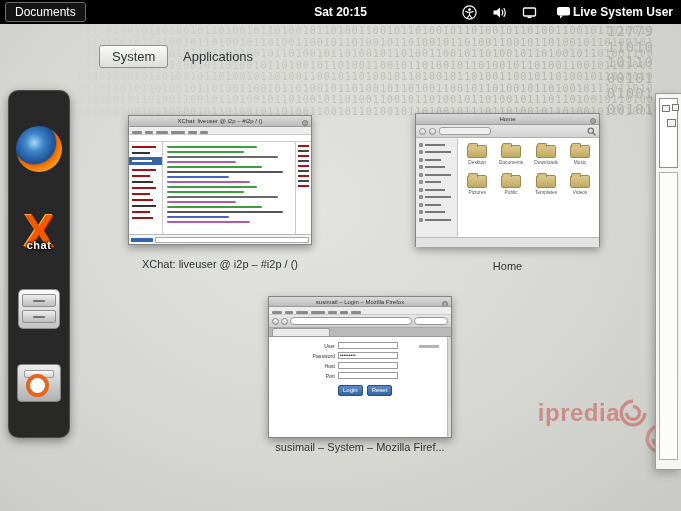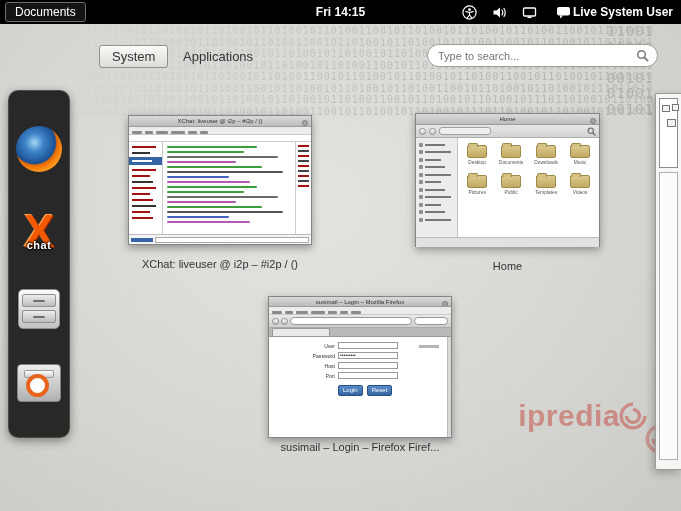--- a/index.html
+++ b/index.html
@@ -11,21 +11,21 @@
   
   .binary-wrap{position:absolute;left:78px;top:25px;width:575px;height:92px;overflow:hidden;
     font-family:"DejaVu Sans Mono",monospace;font-size:10px;line-height:11.5px;
     color:#b7b7b2;letter-spacing:1px;white-space:nowrap;z-index:1;}
   .binary-line{white-space:nowrap;}
   .binary-fade{position:absolute;left:78px;top:25px;width:575px;height:92px;z-index:1;
     background:linear-gradient(to right, rgba(215,215,211,0.92) 0%, rgba(215,215,211,0.35) 45%, rgba(215,215,211,0) 78%);}
   .binary-big-wrap{position:absolute;right:27px;top:24px;width:70px;text-align:right;z-index:1;
     font-family:"DejaVu Sans Mono",monospace;font-size:14px;line-height:15.5px;color:#b0b0ac;letter-spacing:1px;}
   .watermark{position:absolute;right:34px;top:399px;z-index:1;color:rgba(198,82,74,0.55);
-    font-weight:bold;font-size:30px;letter-spacing:0.5px;display:flex;align-items:center;}
+    font-weight:bold;font-size:24px;letter-spacing:0.5px;display:flex;align-items:center;}
   .swirl{margin-left:-1px;}
   .swirl2{position:absolute;right:6px;top:424px;z-index:1;}
 
   
   .topbar{position:absolute;top:0;left:0;width:100%;height:24px;background:#000;display:flex;
     align-items:center;color:#fff;z-index:10;font-size:12px;}
   .activities{margin-left:5px;padding:2px 9px;border:1px solid #6e6e6e;border-radius:3px;
     background:rgba(255,255,255,0.08);cursor:pointer;}
   .clock{position:absolute;left:50%;transform:translateX(-50%);font-weight:bold;}
   .status{margin-left:auto;display:flex;align-items:center;gap:15px;padding-right:8px;}
@@ -181,21 +181,21 @@
       <div class="binary-line">011010010110100101101001011010011001011010010110100101101001100101101001011010010110100110010110100101101001011101101001</div>
       <div class="binary-line">110100101101001011010011001011010010110100101101001100101101001011010010110100110010110100101101001011101101001011010010</div>
       <div class="binary-line">101001011010011001011010010110100101101001100101101001011010010110100110010110100101101001011101101001011010010110100101</div>
       <div class="binary-line">010011001011010010110100101101001100101101001011010010110100110010110100101101001011101101001011010010110100101101001011</div>
       <div class="binary-line">011010010110100101101001100101101001011010010110100110010110100101101001011101101001011010010110100101101001011010011001</div>
       <div class="binary-line">110100101101001100101101001011010010110100110010110100101101001011101101001011010010110100101101001011010011001011010010</div>
       <div class="binary-line">101001100101101001011010010110100110010110100101101001011101101001011010010110100101101001011010011001011010010110100101</div>
     </div>
   <div class="binary-fade"></div>
   <div class="binary-big-wrap">
-      <div class="binary-big">11001</div>
+      <div class="binary-big">12779</div>
       <div class="binary-big">11010</div>
       <div class="binary-big">10110</div>
       <div class="binary-big">00101</div>
       <div class="binary-big">01001</div>
       <div class="binary-big">00101</div>
     </div>
 
   <div class="watermark">
     <span>ipredia</span>
     <svg class="swirl" width="28" height="28" viewBox="0 0 26 26">
@@ -203,21 +203,21 @@
       <path d="M13 7 a6 6 0 1 1 -6 6" fill="none" stroke="rgba(198,82,74,0.55)" stroke-width="3"></path>
     </svg>
   </div>
   <svg class="swirl2" width="30" height="30" viewBox="0 0 26 26">
     <path d="M13 2 a11 11 0 1 0 11 11" fill="none" stroke="rgba(198,82,74,0.45)" stroke-width="3"></path>
     <path d="M13 7 a6 6 0 1 1 -6 6" fill="none" stroke="rgba(198,82,74,0.45)" stroke-width="3"></path>
   </svg>
 
   <div class="topbar">
     <div class="activities">Documents</div>
-    <div class="clock">Fri 14:15</div>
+    <div class="clock">Sat 20:15</div>
     <div class="status">
       <span class="sicon">
         <svg width="15" height="15" viewBox="0 0 15 15">
           <circle cx="7.5" cy="7.5" r="6.6" fill="none" stroke="#fff" stroke-width="1.2"></circle>
           <circle cx="7.5" cy="4.6" r="1.4" fill="#fff"></circle>
           <path d="M3.8 6.4 C6 7.4 9 7.4 11.2 6.4 M7.5 7.6 V10 M7.5 10 L5.4 12.6 M7.5 10 L9.6 12.6" stroke="#fff" stroke-width="1.1" fill="none" stroke-linecap="round"></path>
         </svg>
       </span>
       <span class="sicon">
         <svg width="15" height="15" viewBox="0 0 15 15">
@@ -236,27 +236,20 @@
           <rect x="1" y="1" width="13" height="8.5" rx="2" fill="#fff"></rect>
           <path d="M4 9.5 V12.5 L7.2 9.5 Z" fill="#fff"></path>
         </svg>
         <span>Live System User</span>
       </span>
     </div>
   </div>
 
   <div class="tab-windows">System</div>
   <div class="tab-apps">Applications</div>
-  <div class="searchbox">
-    <input type="text" placeholder="Type to search..." style="">
-    <svg width="13" height="13" viewBox="0 0 13 13">
-      <circle cx="5.5" cy="5.5" r="3.8" fill="none" stroke="#7c7c7c" stroke-width="1.5"></circle>
-      <line x1="8.4" y1="8.4" x2="11.6" y2="11.6" stroke="#7c7c7c" stroke-width="1.8" stroke-linecap="round"></line>
-    </svg>
-  </div>
 
   <div class="dash">
     <div class="icon-ff"></div>
     <div class="icon-xchat">
       <span class="xchat-x">X</span>
       <span class="xchat-word">chat</span>
     </div>
     <div class="icon-files">
       <div class="drawer"></div>
       <div class="drawer"></div>
@@ -439,21 +432,21 @@
           <div class="sm-input"></div>
         </div>
         <div class="sm-btns">
           <div class="sm-btn">Login</div>
           <div class="sm-btn">Reset</div>
         </div>
       </div>
       <div class="ff-scroll"></div>
     </div>
   </div>
-  <div class="win-caption" style="left:220px;top:441px;width:280px;">susimail – Login – Firefox Firef...</div>
+  <div class="win-caption" style="left:220px;top:441px;width:280px;">susimail – System – Mozilla Firef...</div>
 
   <div class="ws-panel">
     <div class="ws-thumb ws-thumb1">
       <div class="ws-mini" style="left:2px;top:6px;width:8px;height:7px;"></div>
       <div class="ws-mini" style="left:12px;top:5px;width:7px;height:7px;"></div>
       <div class="ws-mini" style="left:7px;top:20px;width:9px;height:8px;"></div>
     </div>
     <div class="ws-thumb ws-thumb2"></div>
   </div>
 

